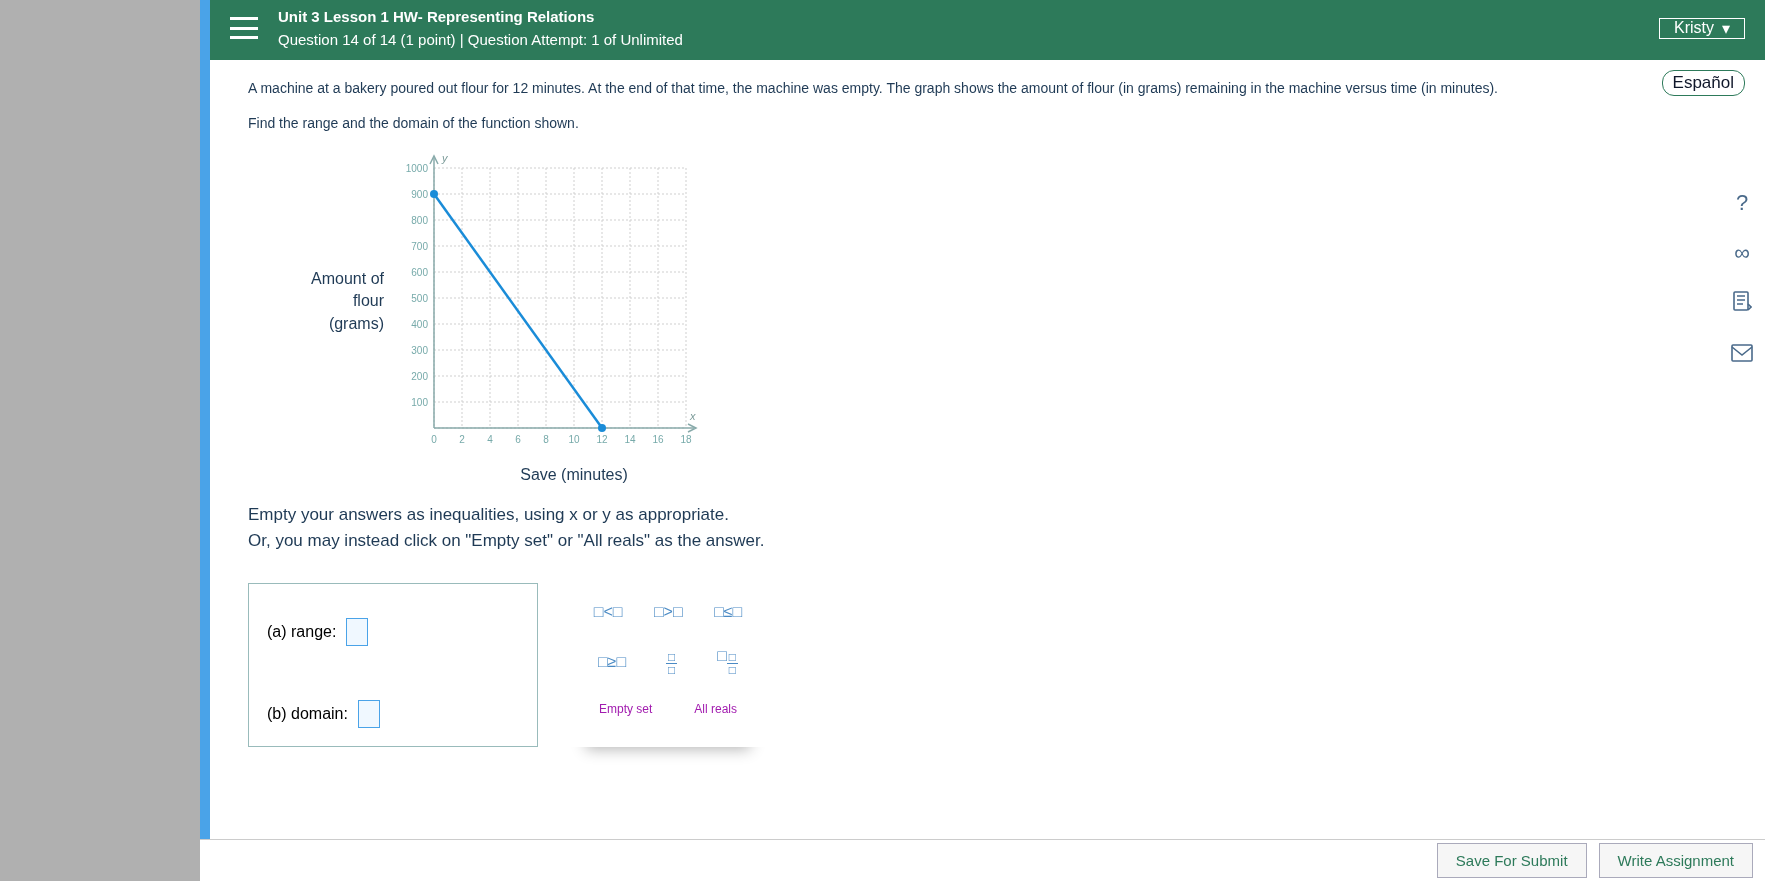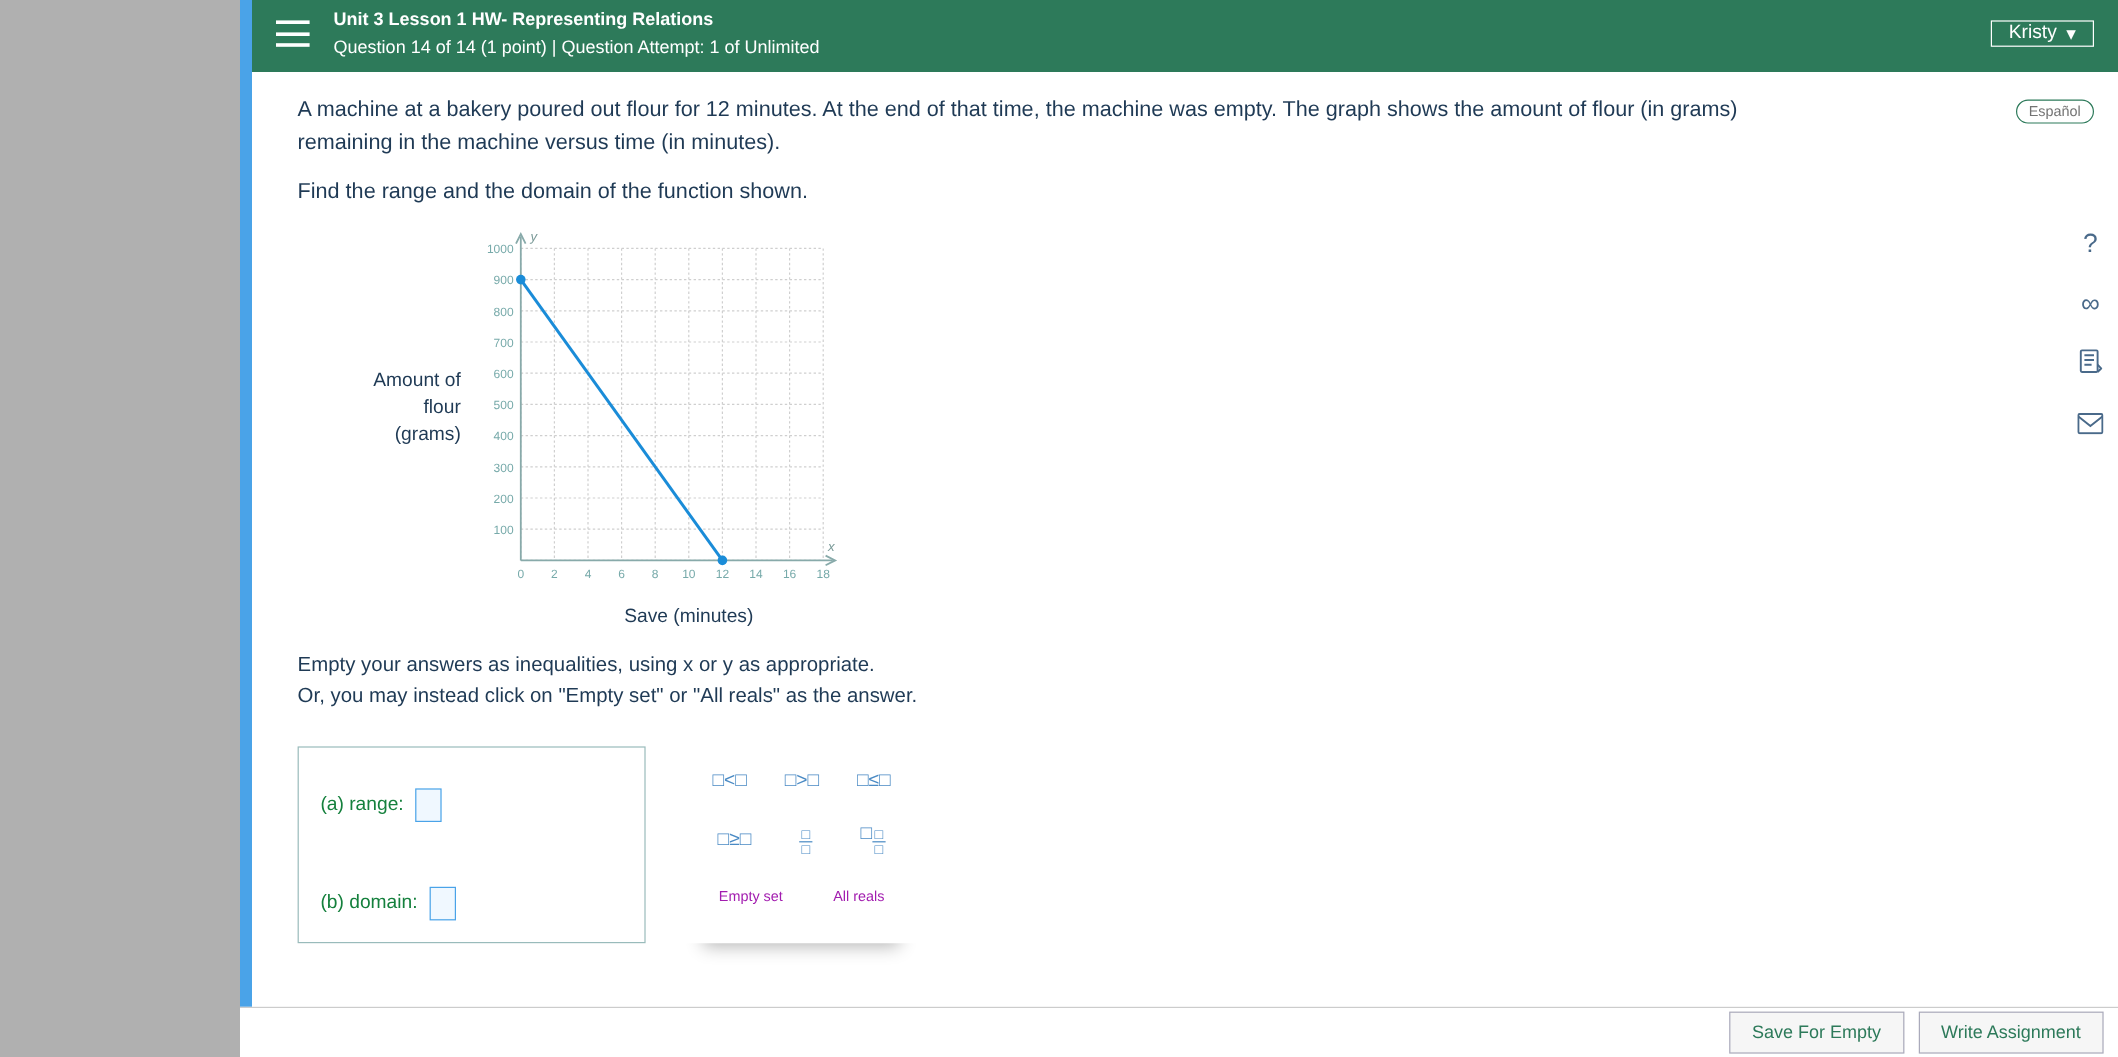--- a/index.html
+++ b/index.html
@@ -71,36 +71,35 @@
 }
 .content {
   flex: 1;
   background: #fff;
   padding: 18px 38px 0 38px;
   position: relative;
   overflow: hidden;
 }
 .problem-text {
   color: #1f3a55;
-  font-size: 18px;
+  font-size: 14px;
   line-height: 1.5;
   margin-bottom: 14px;
   max-width: 1260px;
 }
 .espanol {
   position: absolute;
   right: 20px;
   top: 10px;
   border: 1px solid #2d7a5a;
-  color: #737373;
-  font-size: 12px;
+  color: #0f172a;
+  font-size: 17px;
   padding: 2px 10px;
   border-radius: 12px;
   cursor: pointer;
-  margin-top: 13px;
 }
 .side-tools {
   position: absolute;
   right: 6px;
   top: 130px;
   width: 34px;
   display: flex;
   flex-direction: column;
   gap: 24px;
   align-items: center;
@@ -150,21 +149,21 @@
   width: 290px;
   padding: 34px 18px 18px 18px;
   display: flex;
   flex-direction: column;
   gap: 54px;
 }
 .ans-row {
   display: flex;
   align-items: center;
   gap: 10px;
-  color: #15803d;
+  color: #000000;
   font-size: 16px;
 }
 .ans-input {
   width: 22px;
   height: 28px;
   border: 1px solid #4aa3e8;
   background: #f0f8ff;
 }
 .palette {
   width: 200px;
@@ -384,15 +383,15 @@
               <path d="M1 3l10 8 10-8"></path>
             </svg>
         </div>
       </div>
 
     </div>
   </div>
 </div>
 
 <div class="footer">
-  <div class="fbtn">Save For Empty</div>
+  <div class="fbtn">Save For Submit</div>
   <div class="fbtn">Write Assignment</div>
 </div>
 
 </body></html>

